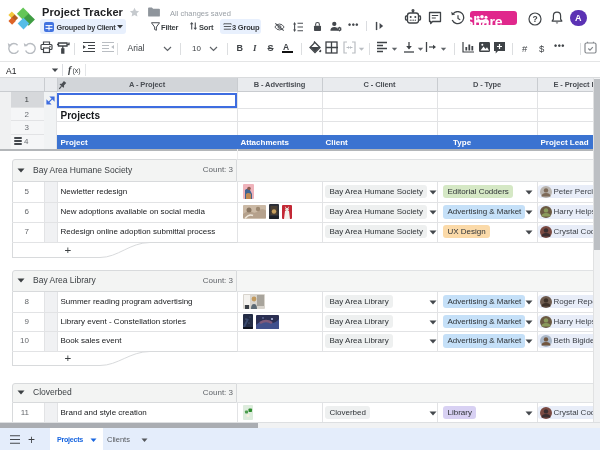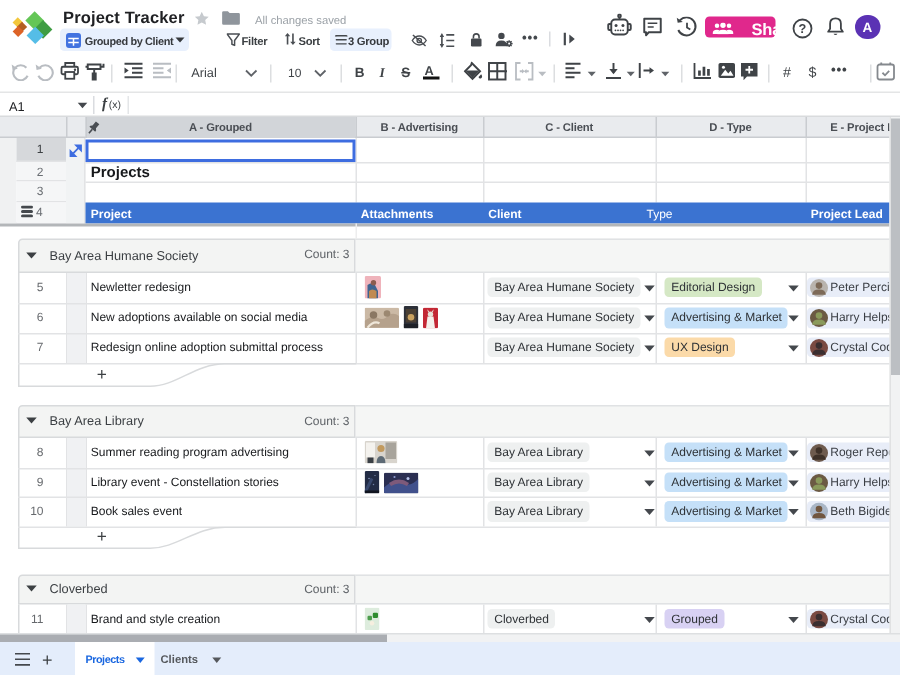--- a/index.html
+++ b/index.html
@@ -54,21 +54,21 @@
 <div class="a" style="left:470px;top:11px;width:46.5px;height:14px;background:#e0288c;border-radius:3px"></div>
 <svg class="ic" style="left:474.5px;top:14.5px" width="14" height="8" viewBox="0 0 14 8">
 <g fill="#fff">
       <circle cx="3" cy="2.2" r="1.5"></circle>
       <circle cx="11" cy="2.2" r="1.5"></circle>
       <circle cx="7" cy="1.8" r="1.8"></circle>
 <path d="M0 7.6q0-2.7 3-2.7 1 0 1.7.4Q3.6 6.2 3.6 7.6zM14 7.6q0-2.7-3-2.7-1 0-1.7.4 1.1.9 1.1 2.3z"></path>
 <path d="M3.3 7.8q0-3 3.7-3t3.7 3z"></path>
     </g>
 </svg>
-<div class="a" style="left:501px;top:13.5px;font-size:11px;font-weight:700;color:#fff;letter-spacing:-.1px">Share</div>
+<div class="a" style="left:464px;top:13.5px;font-size:14px;font-weight:700;color:#fff;letter-spacing:-.1px">Share</div>
 <svg class="ic" style="left:528px;top:11.5px" width="14" height="14" viewBox="0 0 14 14">
 <circle cx="7" cy="7" r="6" fill="none" stroke="#3f4347" stroke-width="1.2"></circle>
 <text x="7" y="10" font-size="8.5" font-weight="bold" fill="#3f4347" text-anchor="middle" font-family="Liberation Sans">?</text>
 </svg>
 <svg class="ic" style="left:550px;top:11px" width="14" height="14" viewBox="0 0 14 14">
 <path d="M7 1.2q3.6 0 3.6 3.6v3.4l1.3 1.9H2.1l1.3-1.9V4.8Q3.4 1.2 7 1.2z" fill="none" stroke="#3f4347" stroke-width="1.2" stroke-linejoin="round"></path>
 <path d="M5.7 11.5a1.4 1.4 0 002.6 0z" fill="#3f4347"></path>
 </svg>
 <div class="a" style="left:570px;top:9.5px;width:16.5px;height:16.5px;border-radius:50%;background:#5b32b4;color:#fff;font-size:9px;font-weight:700;text-align:center;line-height:16.5px">A</div>
 <div class="a" style="left:40px;top:19px;width:85.5px;height:14.5px;background:#e8f0fd;border-radius:3px"></div>
@@ -268,21 +268,21 @@
 <div class="a" style="left:6px;top:66px;font-size:8.5px;color:#202124">A1</div>
 <svg class="ic" style="left:51px;top:68px" width="8" height="5" viewBox="0 0 8 5">
     <path d="M.8.5l3.2 3.6L7.2.5z" fill="#44484d"></path>
   </svg>
 <div class="a" style="left:62px;top:64px;width:1px;height:12px;background:#dadce0"></div>
 <div class="a" style="left:68px;top:64px;font-size:10px;font-style:italic;font-family:'Liberation Serif',serif;font-weight:600;color:#3c4043">f</div>
 <div class="a" style="left:72.5px;top:66.5px;font-size:7px;color:#3c4043">(x)</div>
 <div class="a" style="left:85px;top:64px;width:1px;height:12px;background:#e4e6e8"></div>
 <div class="a" style="left:0;top:78px;width:593px;height:14px;background:#e9ebee;border-bottom:1px solid #c9ccd0"></div>
 <div class="a" style="left:57px;top:78px;width:180px;height:14px;background:#d2d5d9"></div>
-<div class="a" style="left:57px;top:80px;width:180px;text-align:center;font-size:7.5px;font-weight:700;color:#4a4e54;letter-spacing:-.1px;white-space:nowrap;overflow:hidden">A - Grouped</div>
+<div class="a" style="left:57px;top:80px;width:180px;text-align:center;font-size:7.5px;font-weight:700;color:#4a4e54;letter-spacing:-.1px;white-space:nowrap;overflow:hidden">A - Project</div>
 <div class="a" style="left:237px;top:80px;width:85px;text-align:center;font-size:7.5px;font-weight:700;color:#4a4e54;letter-spacing:-.1px;white-space:nowrap;overflow:hidden">B - Advertising</div>
 <div class="a" style="left:322px;top:80px;width:115px;text-align:center;font-size:7.5px;font-weight:700;color:#4a4e54;letter-spacing:-.1px;white-space:nowrap;overflow:hidden">C - Client</div>
 <div class="a" style="left:437px;top:80px;width:100px;text-align:center;font-size:7.5px;font-weight:700;color:#4a4e54;letter-spacing:-.1px;white-space:nowrap;overflow:hidden">D - Type</div>
 <div class="a" style="left:537px;top:80px;width:88px;text-align:center;font-size:7.5px;font-weight:700;color:#4a4e54;letter-spacing:-.1px;white-space:nowrap;overflow:hidden">E - Project Lead</div>
 <div class="a" style="left:44px;top:78px;width:1px;height:14px;background:#c9ccd0"></div>
 <div class="a" style="left:57px;top:78px;width:1px;height:14px;background:#c9ccd0"></div>
 <div class="a" style="left:237px;top:78px;width:1px;height:14px;background:#c9ccd0"></div>
 <div class="a" style="left:322px;top:78px;width:1px;height:14px;background:#c9ccd0"></div>
 <div class="a" style="left:437px;top:78px;width:1px;height:14px;background:#c9ccd0"></div>
 <div class="a" style="left:537px;top:78px;width:1px;height:14px;background:#c9ccd0"></div>
@@ -321,21 +321,21 @@
 <div class="a" style="left:57px;top:121px;width:536px;height:1px;background:#e2e3e5"></div>
 <div class="a" style="left:237px;top:92px;width:1px;height:42.5px;background:#e2e3e5"></div>
 <div class="a" style="left:322px;top:92px;width:1px;height:42.5px;background:#e2e3e5"></div>
 <div class="a" style="left:437px;top:92px;width:1px;height:42.5px;background:#e2e3e5"></div>
 <div class="a" style="left:537px;top:92px;width:1px;height:42.5px;background:#e2e3e5"></div>
 <div class="a" style="left:60.5px;top:109.5px;font-size:10px;font-weight:700;color:#16181b">Projects</div>
 <div class="a" style="left:57px;top:134.5px;width:536px;height:14.5px;background:#3b73d1"></div>
 <div class="a" style="left:60.5px;top:134.5px;height:14.5px;font-size:8px;font-weight:700;color:#fff;line-height:15.5px;white-space:nowrap">Project</div>
 <div class="a" style="left:240.5px;top:134.5px;height:14.5px;font-size:8px;font-weight:700;color:#fff;line-height:15.5px;white-space:nowrap">Attachments</div>
 <div class="a" style="left:325.5px;top:134.5px;height:14.5px;font-size:8px;font-weight:700;color:#fff;line-height:15.5px;white-space:nowrap">Client</div>
-<div class="a" style="left:431px;top:134.5px;height:14.5px;font-size:8px;font-weight:400;color:#fff;line-height:15.5px;white-space:nowrap">Type</div>
+<div class="a" style="left:453px;top:134.5px;height:14.5px;font-size:8px;font-weight:700;color:#fff;line-height:15.5px;white-space:nowrap">Type</div>
 <div class="a" style="left:540.5px;top:134.5px;height:14.5px;font-size:8px;font-weight:700;color:#fff;line-height:15.5px;white-space:nowrap">Project Lead</div>
 <div class="a" style="left:57px;top:92.5px;width:180px;height:15px;background:#fff;border:2px solid #3e6de0"></div>
 <div class="a" style="left:0;top:149px;width:593px;height:1.5px;background:#b3b6b9"></div>
 <div class="a" style="left:237px;top:149px;width:1px;height:10px;background:#ededee"></div>
 <div class="a" style="left:237px;top:159px;width:356px;height:22.5px;background:#f5f6f5;border-top:1px solid #e0e2e4;border-bottom:1px solid #e0e2e4"></div>
 <div class="a" style="left:12px;top:159px;width:225px;height:22.5px;background:#f3f4f3;border:1px solid #d8dadc;border-radius:3px 0 0 0"></div>
 <svg class="ic" style="left:16.5px;top:167.75px" width="8" height="5" viewBox="0 0 8 5">
     <path d="M.5.4l3.5 4 3.5-4z" fill="#3c4043"></path>
   </svg>
 <div class="a" style="left:33px;top:159px;height:22.5px;line-height:22.5px;font-size:8.5px;font-weight:500;color:#3a3e42">Bay Area Humane Society</div>
@@ -357,21 +357,21 @@
       <rect width="11" height="15.5" fill="#efb3bb"></rect>
       <path d="M2 6q3-2.5 5 0l2 4v5.5H2z" fill="#3f6491"></path>
       <circle cx="6" cy="4.5" r="1.8" fill="#8c5b4f"></circle>
       <path d="M3 10q2-2 5 0v5.5H3z" fill="#c08a52"></path>
     </svg>
   </div>
 <div class="a" style="left:325px;top:184.85px;height:13.5px;background:#eef0f0;border-radius:3px;font-size:8px;color:#2e3236;line-height:13.5px;padding:0 4.5px;white-space:nowrap;overflow:hidden">Bay Area Humane Society</div>
 <svg class="ic" style="left:428.5px;top:189.65px" width="8" height="5" viewBox="0 0 8 5">
     <path d="M.5.4l3.5 4 3.5-4z" fill="#44484d"></path>
   </svg>
-<div class="a" style="left:443px;top:184.85px;height:13.5px;max-width:81.5px;background:#d5e8c5;border-radius:3px;font-size:8px;color:#2e3236;line-height:13.5px;padding:0 4.5px;white-space:nowrap;overflow:hidden">Editorial Design</div>
+<div class="a" style="left:443px;top:184.85px;height:13.5px;max-width:81.5px;background:#d5e8c5;border-radius:3px;font-size:8px;color:#2e3236;line-height:13.5px;padding:0 4.5px;white-space:nowrap;overflow:hidden">Editorial Codders</div>
 <svg class="ic" style="left:524.5px;top:189.65px" width="8" height="5" viewBox="0 0 8 5">
     <path d="M.5.4l3.5 4 3.5-4z" fill="#44484d"></path>
   </svg>
 <div class="a" style="left:538px;top:184.85px;width:62px;height:13.5px;background:#e8edf8;border-radius:3px"></div>
 <svg class="ic" style="left:540px;top:185.85px" width="12" height="12" viewBox="0 0 12 12">
     <circle cx="6" cy="6" r="6" fill="#b9b4ae"></circle>
     <circle cx="6" cy="4.4" r="2.2" fill="#7d6a58"></circle>
     <path d="M1.5 10.5q0-3.5 4.5-3.5t4.5 3.5z" fill="#7d6a58"></path>
   </svg>
 <div class="a" style="left:553.5px;top:184.85px;height:13.5px;line-height:13.5px;font-size:8px;color:#3a3e44;white-space:nowrap">Peter Percival</div>
@@ -573,21 +573,21 @@
       <rect width="10.5" height="15" fill="#ddecdd"></rect>
       <rect x="2" y="5.5" width="3" height="3" rx=".8" fill="#4d9e4d"></rect>
       <rect x="5.5" y="3.5" width="3.5" height="3.5" rx=".8" fill="#2e8c2e"></rect>
       <circle cx="5" cy="10.5" r="1.5" fill="#f6efdf"></circle>
     </svg>
   </div>
 <div class="a" style="left:325px;top:405.7px;height:13.5px;background:#eef0f0;border-radius:3px;font-size:8px;color:#2e3236;line-height:13.5px;padding:0 4.5px;white-space:nowrap;overflow:hidden">Cloverbed</div>
 <svg class="ic" style="left:428.5px;top:410.5px" width="8" height="5" viewBox="0 0 8 5">
     <path d="M.5.4l3.5 4 3.5-4z" fill="#44484d"></path>
   </svg>
-<div class="a" style="left:443px;top:405.7px;height:13.5px;max-width:81.5px;background:#d8d1f3;border-radius:3px;font-size:8px;color:#2e3236;line-height:13.5px;padding:0 4.5px;white-space:nowrap;overflow:hidden">Grouped</div>
+<div class="a" style="left:443px;top:405.7px;height:13.5px;max-width:81.5px;background:#d8d1f3;border-radius:3px;font-size:8px;color:#2e3236;line-height:13.5px;padding:0 4.5px;white-space:nowrap;overflow:hidden">Library</div>
 <svg class="ic" style="left:524.5px;top:410.5px" width="8" height="5" viewBox="0 0 8 5">
     <path d="M.5.4l3.5 4 3.5-4z" fill="#44484d"></path>
   </svg>
 <div class="a" style="left:538px;top:405.7px;width:62px;height:13.5px;background:#e8edf8;border-radius:3px"></div>
 <svg class="ic" style="left:540px;top:406.7px" width="12" height="12" viewBox="0 0 12 12">
     <circle cx="6" cy="6" r="6" fill="#7a4a42"></circle>
     <circle cx="6" cy="4.4" r="2.2" fill="#3a2e30"></circle>
     <path d="M1.5 10.5q0-3.5 4.5-3.5t4.5 3.5z" fill="#3a2e30"></path>
   </svg>
 <div class="a" style="left:553.5px;top:405.7px;height:13.5px;line-height:13.5px;font-size:8px;color:#3a3e44;white-space:nowrap">Crystal Codders</div>
@@ -600,15 +600,15 @@
     <g stroke="#44484d" stroke-width="1.1">
       <path d="M0 .8h10M0 4.5h10M0 8.2h10"></path>
     </g>
   </svg>
 <div class="a" style="left:28px;top:432.5px;font-size:12px;color:#3c4043">+</div>
 <div class="a" style="left:50px;top:428px;width:53px;height:22px;background:#fff"></div>
 <div class="a" style="left:57px;top:435px;font-size:7.2px;font-weight:700;color:#1a67e0;letter-spacing:-.3px">Projects</div>
 <svg class="ic" style="left:90px;top:438px" width="7" height="5" viewBox="0 0 7 5">
     <path d="M.5.4l3 3.6 3-3.6z" fill="#1a67e0"></path>
   </svg>
-<div class="a" style="left:107px;top:435px;font-size:7.5px;font-weight:700;color:#55585c">Clients</div>
+<div class="a" style="left:107px;top:435px;font-size:7.5px;font-weight:400;color:#55585c">Clients</div>
 <svg class="ic" style="left:141px;top:438px" width="7" height="5" viewBox="0 0 7 5">
     <path d="M.5.4l3 3.6 3-3.6z" fill="#55585c"></path>
   </svg>
 </body></html>

